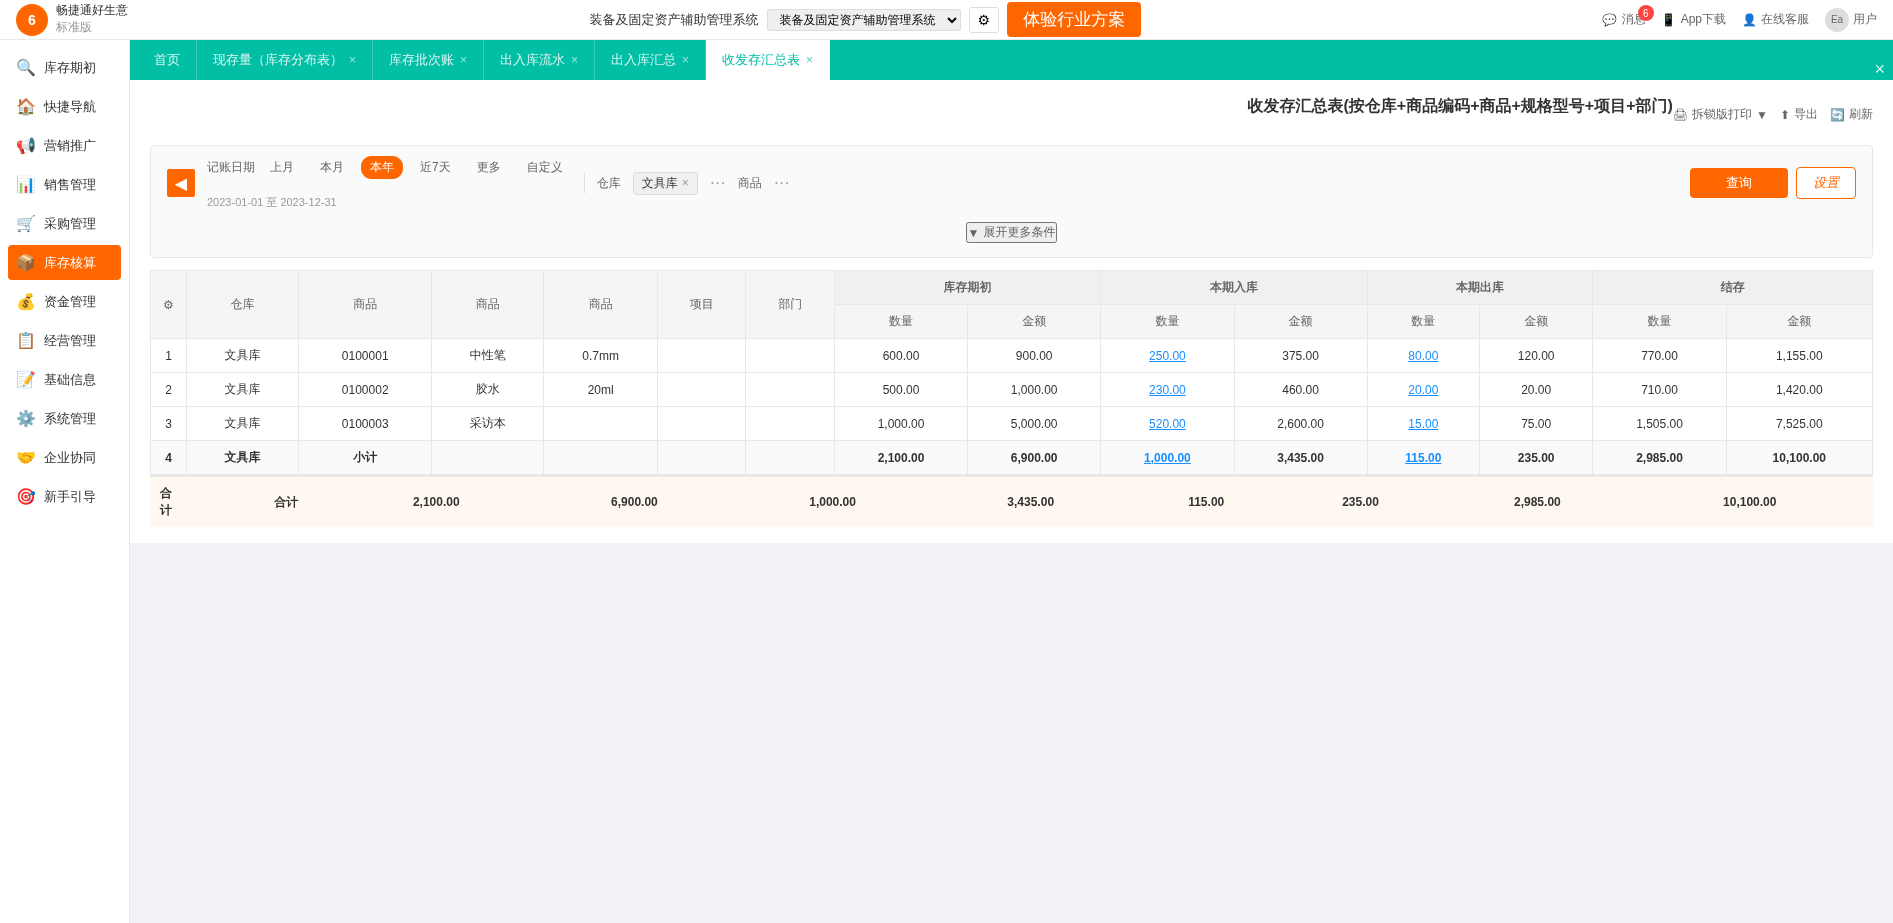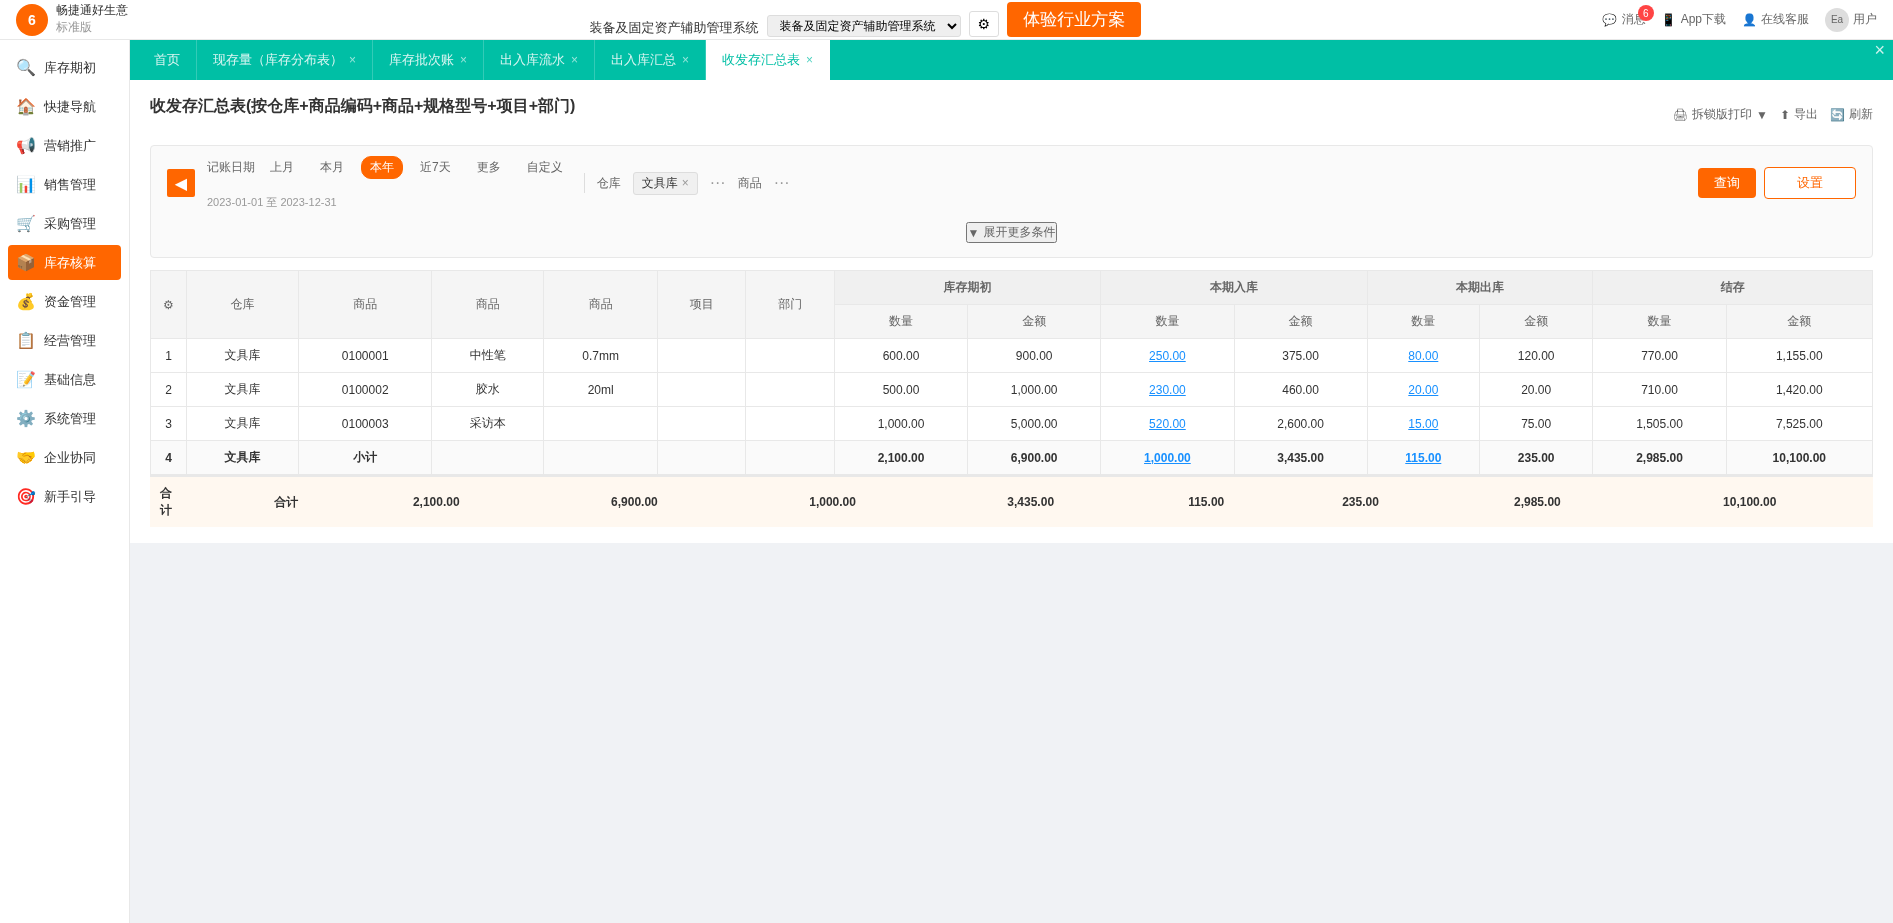--- a/index.html
+++ b/index.html
@@ -23,21 +23,21 @@
     .logo-icon {
       width: 32px; height: 32px;
       background: #ff6600;
       border-radius: 50%;
       display: flex; align-items: center; justify-content: center;
       color: white; font-weight: bold; font-size: 14px;
     }
     .logo-text { font-size: 12px; color: #333; line-height: 1.3; }
     .logo-sub { font-size: 12px; color: #999; }
     .system-title {
-      display: flex; align-items: flex-end; gap: 8px;
+      display: flex; align-items: center; gap: 8px;
       font-size: 13px; color: #333;
     }
     .system-title select { border: 1px solid #ddd; padding: 2px 8px; font-size: 12px; border-radius: 3px; }
     .gear-btn {
       background: none; border: 1px solid #ddd; border-radius: 3px;
       padding: 4px 8px; cursor: pointer; font-size: 14px;
     }
     .trial-btn {
       background: #ff6600; color: white; border: none;
       padding: 6px 16px; border-radius: 4px; cursor: pointer; font-size: 17px;
@@ -74,21 +74,21 @@
     .sidebar-item.active .sidebar-icon { color: white; }
     .sidebar-icon { font-size: 16px; }
 
     
     .main-content { flex: 1; display: flex; flex-direction: column; overflow: hidden; }
 
     
     .tab-bar {
       height: 40px;
       background: #00bfa5;
-      display: flex; align-items: flex-start;
+      display: flex; align-items: flex-end;
       padding: 0 8px;
       gap: 0;
       flex-shrink: 0;
     }
     .tab-item {
       height: 40px;
       display: flex; align-items: center;
       padding: 0 16px;
       cursor: pointer;
       font-size: 13px;
@@ -144,25 +144,25 @@
     .warehouse-tag {
       background: #f0f0f0; border: 1px solid #ddd; border-radius: 3px;
       padding: 2px 8px; font-size: 12px; display: flex; align-items: center; gap: 4px;
     }
     .tag-close { cursor: pointer; color: #999; }
     .filter-dots { color: #999; cursor: pointer; font-size: 16px; }
     .expand-more { font-size: 12px; color: #666; cursor: pointer; display: flex; align-items: center; gap: 4px; }
     .filter-section { margin-bottom: 8px; }
     .btn-query {
       background: #ff6600; color: white; border: none;
-      padding: 6px 16px; border-radius: 4px; cursor: pointer; font-size: 13px;
+      padding: 6px 36px; border-radius: 4px; cursor: pointer; font-size: 13px;
     }
     .btn-set {
       background: white; color: #ff6600; border: 1px solid #ff6600;
-      padding: 6px 32px; border-radius: 4px; cursor: pointer; font-size: 13px;
+      padding: 6px 16px; border-radius: 4px; cursor: pointer; font-size: 13px; font-style: italic;
     }
     .toolbar-btn {
       background: none; border: none; cursor: pointer; font-size: 12px; color: #666;
       display: flex; align-items: center; gap: 4px;
     }
 
     
     .data-table { width: 100%; border-collapse: collapse; font-size: 12px; }
     .data-table th, .data-table td { border: 1px solid #e8e8e8; padding: 8px 10px; text-align: center; }
     .data-table thead th { background: #f5f5f5; color: #666; font-weight: normal; }
@@ -320,21 +320,21 @@
       <div class="tab-item active">
         <span>收发存汇总表</span>
         <span class="tab-close">×</span>
       </div>
       <button class="page-close-btn" style="margin-left:auto; color:rgba(255,255,255,0.8); font-size:18px;">×</button>
     </div>
 
     <div class="page-area">
       <div class="page-inner">
 
-        <div style="display:flex; align-items:center; justify-content:space-between; margin-bottom:12px;">
+        <div style="display:flex; align-items:center; justify-content:flex-end; margin-bottom:12px;">
           <h2 class="page-title">收发存汇总表(按仓库+商品编码+商品+规格型号+项目+部门)</h2>
           <div class="top-right-actions">
             <button class="toolbar-btn">
               <span>🖨</span>
               <span>拆锁版打印</span>
               <span>▼</span>
             </button>
             <button class="toolbar-btn">
               <span>⬆</span>
               <span>导出</span>

